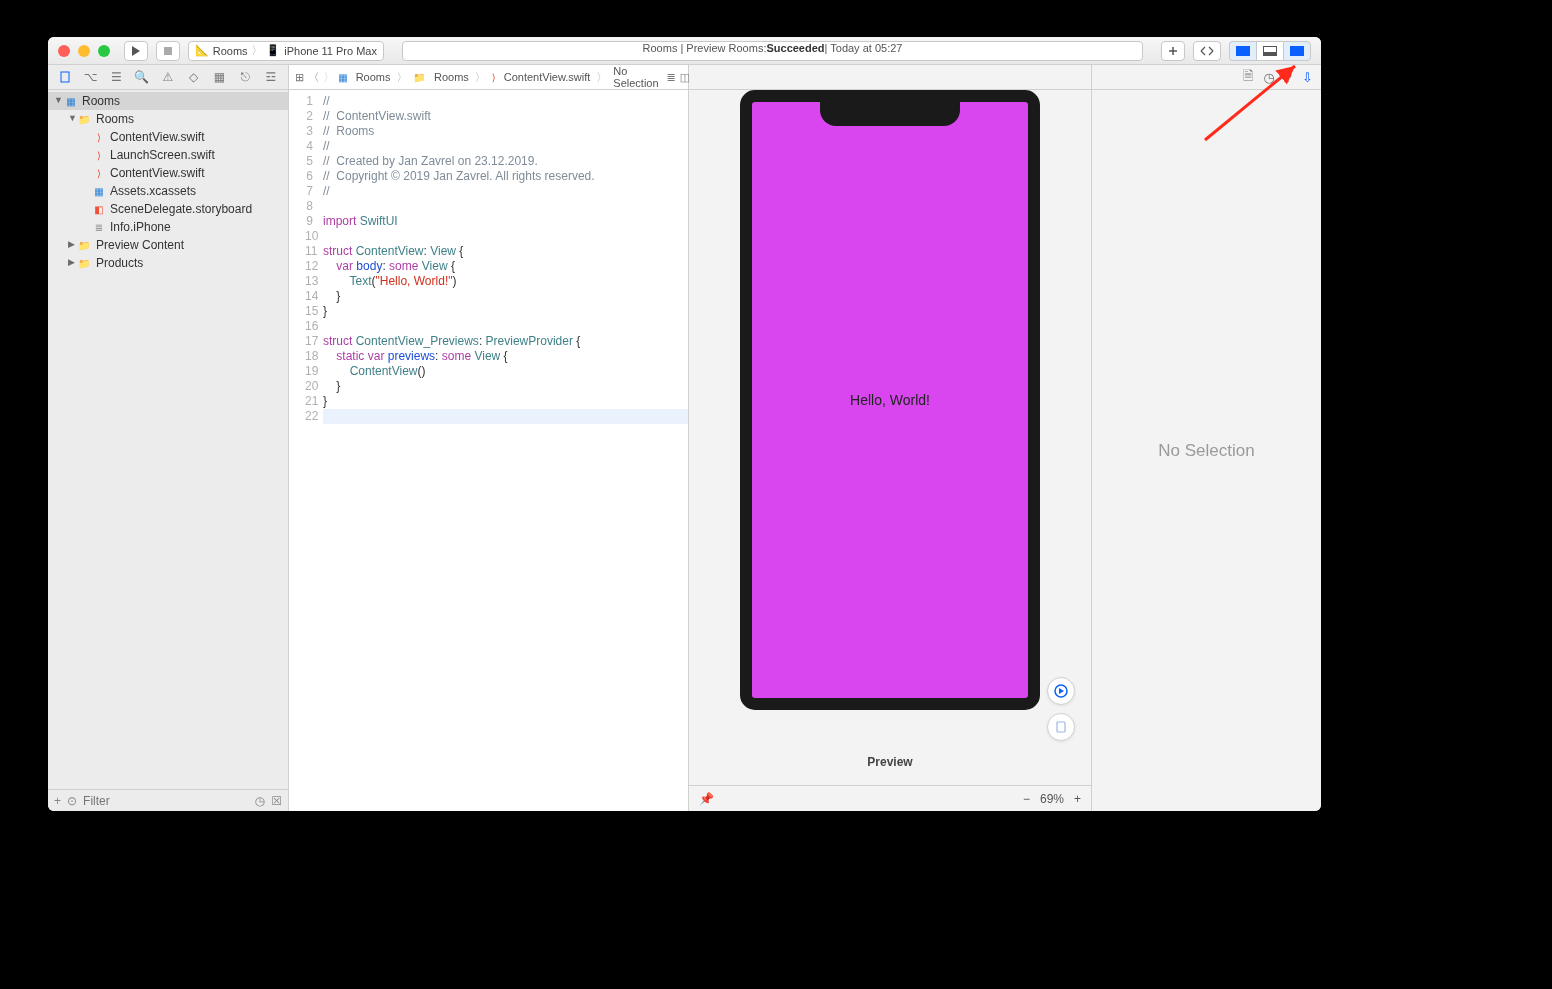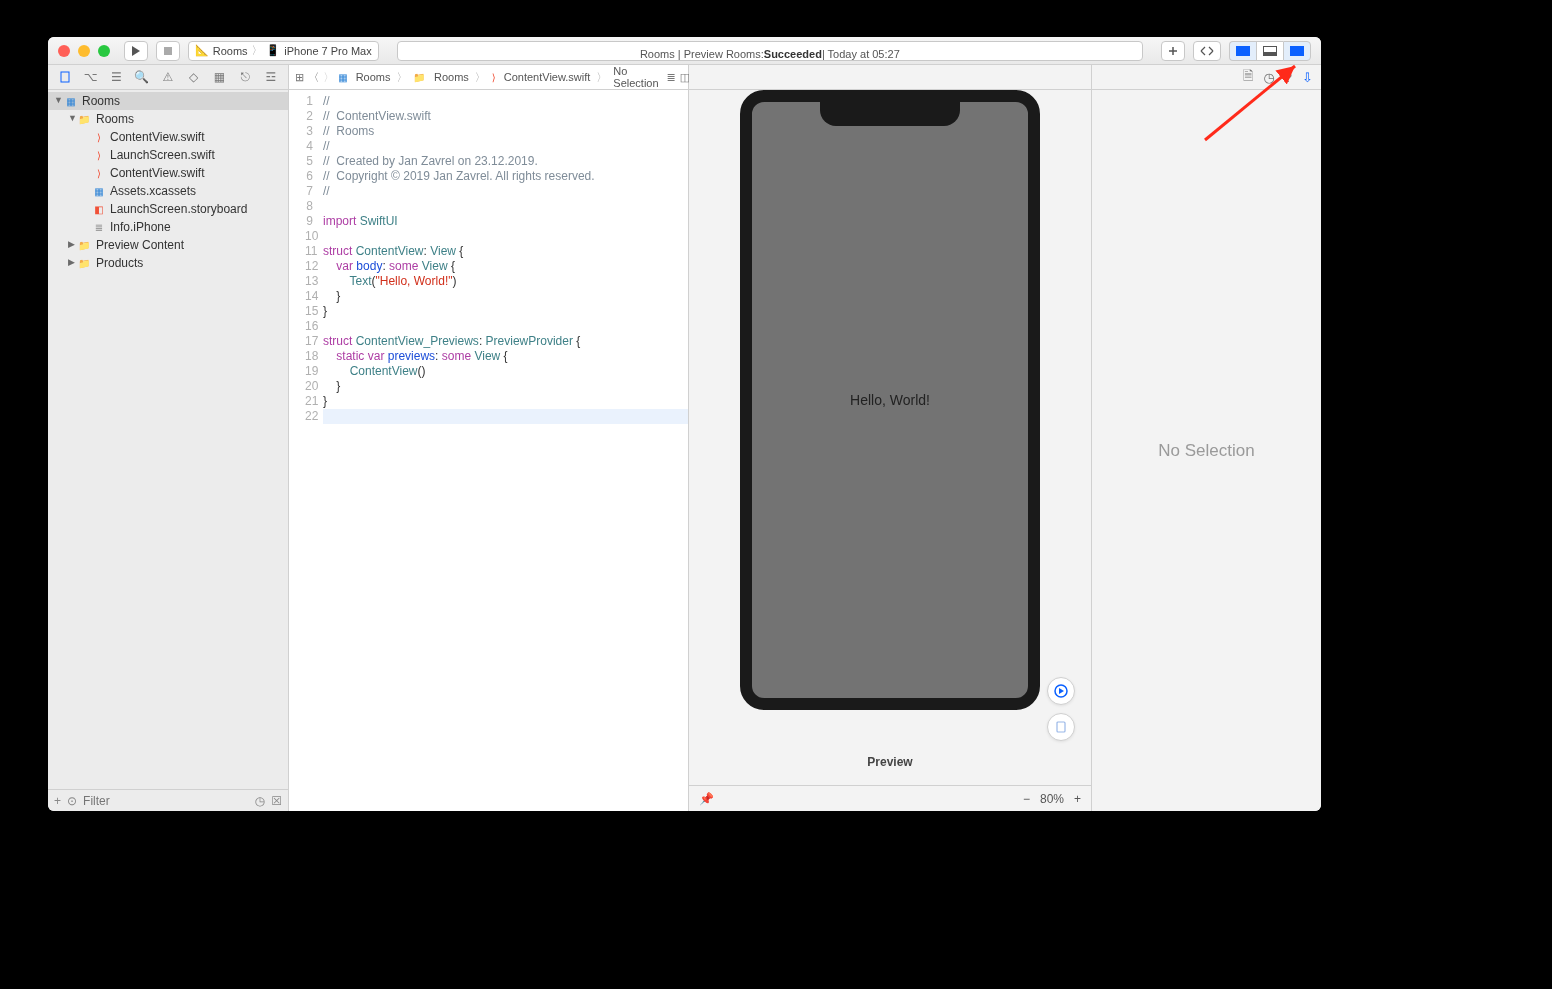--- a/index.html
+++ b/index.html
@@ -5,21 +5,21 @@
 * { margin:0; padding:0; box-sizing:border-box; font-family:-apple-system,BlinkMacSystemFont,"Helvetica Neue",sans-serif; }
 body { background:#000; width:1552px; height:989px; position:relative; }
 .window { position:absolute; left:48px; top:37px; width:1273px; height:774px; background:#ececec; border-radius:6px; box-shadow:0 10px 40px rgba(0,0,0,.5); overflow:hidden; display:flex; flex-direction:column; }
 .toolbar { height:28px; background:linear-gradient(#f6f6f6,#e9e9e9); border-bottom:1px solid #d0d0d0; display:flex; align-items:center; padding:0 10px; gap:8px; }
 .traffic { display:flex; gap:8px; margin-right:6px; }
 .dot { width:12px; height:12px; border-radius:50%; }
 .dot.r{background:#ff5f57}.dot.y{background:#febc2e}.dot.g{background:#28c840}
 .tbtn { height:20px; padding:0 6px; background:#fff; border:1px solid #c8c8c8; border-radius:4px; display:flex; align-items:center; justify-content:center; font-size:11px; color:#555; cursor:pointer; }
 .tbtn svg{display:block}
 .scheme { display:flex; align-items:center; height:20px; border:1px solid #c8c8c8; border-radius:4px; background:#fff; font-size:11px; color:#444; padding:0 6px; gap:4px; }
-.status { flex:1; height:20px; background:#fff; border:1px solid #c8c8c8; border-radius:4px; display:flex; align-items:flex-end; justify-content:center; font-size:11px; color:#555; margin:0 10px; }
+.status { flex:1; height:20px; background:#fff; border:1px solid #c8c8c8; border-radius:4px; display:flex; align-items:flex-start; justify-content:center; font-size:11px; color:#555; margin:0 10px; }
 .status b{font-weight:600; color:#333}
 .seggroup{display:flex;gap:0}
 .seggroup .tbtn{border-radius:0;border-right-width:0}
 .seggroup .tbtn:first-child{border-radius:4px 0 0 4px}
 .seggroup .tbtn:last-child{border-radius:0 4px 4px 0;border-right-width:1px}
 .seggroup .tbtn.active{background:#e3eefb}
 .seggroup .tbtn.active svg path, .seggroup .tbtn.active svg rect{stroke:#0a60ff!important;fill:#0a60ff!important}
 .body { flex:1; display:flex; min-height:0; }
 .navigator { width:241px; background:#ececec; border-right:1px solid #d0d0d0; display:flex; flex-direction:column; }
 .navtabs { height:25px; border-bottom:1px solid #d0d0d0; display:flex; align-items:center; justify-content:space-around; padding:0 4px; }
@@ -39,21 +39,21 @@
 .edcol.canvas{flex:1;background:#f3f3f3;position:relative}
 .jumpbar{height:25px;border-bottom:1px solid #d0d0d0;background:#fff;display:flex;align-items:center;padding:0 6px;font-size:11px;color:#555;gap:4px}
 .jumpbar .chev{color:#aaa;margin:0 2px}
 .jumpbar .spacer{flex:1}
 .jumpbar .sq{width:16px;height:16px;display:flex;align-items:center;justify-content:center;color:#777}
 .codearea{flex:1;display:flex;font-family:Menlo,monospace;font-size:12px;line-height:15px}
 .gutter{width:30px;text-align:right;padding:4px 6px 4px 16px;color:#b0b0b0;background:#fff;user-select:none}
 .src{flex:1;padding:4px 0 4px 4px;white-space:pre;color:#333}
 .src .cm{color:#7f8c98}.src .kw{color:#ad3da4}.src .ty{color:#3e8087}.src .st{color:#d12f1b}.src .id2{color:#1d4ed8}
 .src .line.cur{background:#eaf2fd}
-.phone{position:absolute;left:50%;top:25px;transform:translateX(-50%);width:300px;height:620px;border:12px solid #1a1a1a;border-radius:24px;background:#737373}
+.phone{position:absolute;left:50%;top:25px;transform:translateX(-50%);width:300px;height:620px;border:12px solid #1a1a1a;border-radius:15px;background:#d946ef}
 .notch{position:absolute;top:0;left:50%;transform:translateX(-50%);width:140px;height:24px;background:#1a1a1a;border-radius:0 0 16px 16px}
 .hello{position:absolute;top:50%;left:50%;transform:translate(-50%,-50%);font-size:14px;color:#222}
 .previewlabel{position:absolute;bottom:42px;left:50%;transform:translateX(-50%);font-size:12px;font-weight:600;color:#444}
 .canvascontrols{position:absolute;right:16px;bottom:70px;display:flex;flex-direction:column;gap:8px}
 .roundb{width:28px;height:28px;border-radius:50%;background:#fff;border:1px solid #d0d0d0;display:flex;align-items:center;justify-content:center;color:#0a60ff;box-shadow:0 1px 3px rgba(0,0,0,.08)}
 .canvasfoot{position:absolute;bottom:0;left:0;right:0;height:26px;border-top:1px solid #d0d0d0;background:#f3f3f3;display:flex;align-items:center;padding:0 10px;font-size:12px;color:#555;gap:10px}
 .canvasfoot .sp{flex:1}
 .inspector{width:230px;border-left:1px solid #d0d0d0;background:#f3f3f3;display:flex;flex-direction:column}
 .insptabs{height:25px;border-bottom:1px solid #d0d0d0;display:flex;align-items:center;justify-content:flex-end;padding:0 8px;gap:10px;color:#777;font-size:13px}
 .nosel{flex:1;display:flex;align-items:center;justify-content:center;color:#9a9a9a;font-size:17px}
@@ -78,21 +78,21 @@
     <div class="tbtn">
       <svg width="10" height="10">
           <rect x="1" y="1" width="8" height="8" fill="#aaa"></rect>
         </svg>
     </div>
     <div class="scheme">
       <span>📐</span>
       <span>Rooms</span>
       <span class="chev" style="color:#aaa">〉</span>
       <span>📱</span>
-      <span>iPhone 7 Pro Max</span>
+      <span>iPhone 11 Pro Max</span>
     </div>
     <div class="status">
       <span>Rooms | Preview Rooms: </span>
       <b>Succeeded</b>
       <span> | Today at 05:27</span>
     </div>
     <div class="tbtn">
       <svg width="10" height="10">
           <path d="M5 1 V9 M1 5 H9" stroke="#555" stroke-width="1.5"></path>
         </svg>
@@ -164,21 +164,21 @@
         <div class="row" style="padding-left:44px">
           <span class="ficon swift">⟩</span>
             <span>ContentView.swift</span>
         </div>
         <div class="row" style="padding-left:44px">
           <span class="ficon assets">▦</span>
             <span>Assets.xcassets</span>
         </div>
         <div class="row" style="padding-left:44px">
           <span class="ficon story">◧</span>
-            <span>LaunchScreen.storyboard</span>
+            <span>SceneDelegate.storyboard</span>
         </div>
         <div class="row" style="padding-left:44px">
           <span class="ficon plist">≣</span>
             <span>Info.iPhone</span>
         </div>
         <div class="row" style="padding-left:20px">
           <span class="disc">▶</span>
             <span class="ficon folder">📁</span>
             <span>Preview Content</span>
         </div>
@@ -262,21 +262,21 @@
               <svg width="14" height="14">
                 <rect x="3" y="2" width="8" height="10" rx="1" fill="none" stroke="#9ab8e8" stroke-width="1.2"></rect>
               </svg>
             </div>
         </div>
         <div class="previewlabel">Preview</div>
         <div class="canvasfoot">
           <span>📌</span>
           <span class="sp"></span>
           <span>−</span>
-          <span>80%</span>
+          <span>69%</span>
           <span>+</span>
         </div>
       </div>
 
       <div class="inspector">
         <div class="insptabs">
           <span>🗎</span>
           <span>◷</span>
           <span>?</span>
           <span style="color:#0a60ff">⇩</span>

